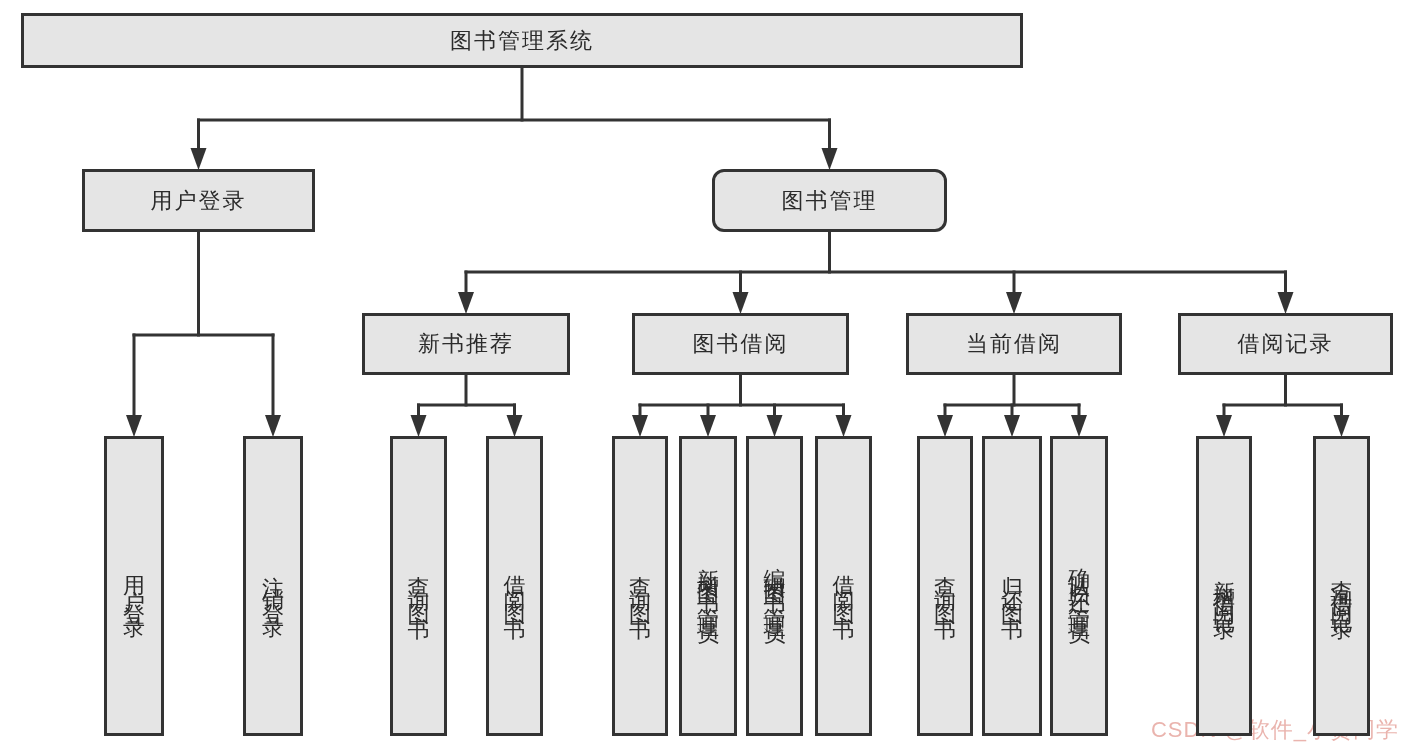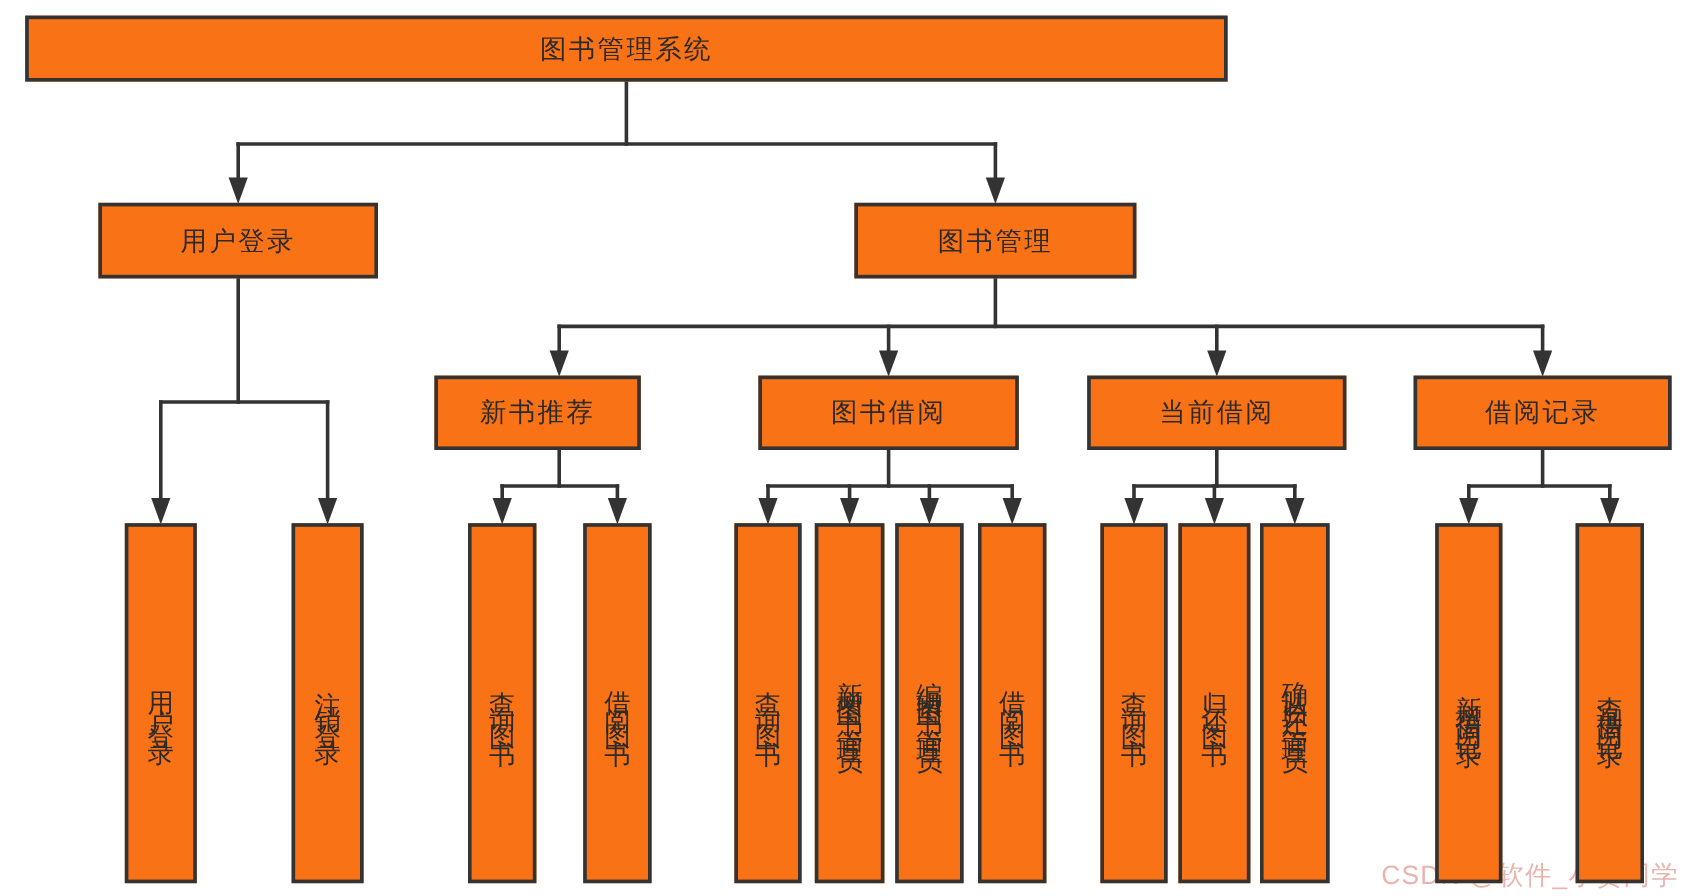--- a/index.html
+++ b/index.html
@@ -8,21 +8,21 @@
     width:1405px;height:747px;
     background:#ffffff;
     overflow:hidden;
     font-family:"Liberation Sans","DejaVu Sans",sans-serif;
   }
   #connectors{position:absolute;left:0;top:0;width:1405px;height:747px;}
   .node{
     position:absolute;
     box-sizing:border-box;
     border:3px solid #be185d;
-    background:#f97316;
+    background:#e5e5e5;
     display:flex;
     align-items:center;
     justify-content:center;
     color:#2b2b2b;
   }
   .node.h span{
     font-size:22px;
     letter-spacing:2px;
     white-space:nowrap;
   }
@@ -99,24 +99,24 @@
       <line x1="1341.5" y1="405" x2="1341.5" y2="416" stroke="#333333" stroke-width="3" stroke-linecap="square"></line>
       <polygon points="1333.5,415 1349.5,415 1341.5,437" fill="#333333"></polygon>
     </svg>
   <div id="watermark" style="color: rgb(234, 180, 174);">CSDN @软件_小贺同学</div>
 <div class="node h" style="left: 21px; top: 13px; width: 1002px; height: 55px; border-color: rgb(51, 51, 51);">
       <span>图书管理系统</span>
     </div>
     <div class="node h" style="left: 82px; top: 169px; width: 233px; height: 63px; border-color: rgb(51, 51, 51);">
       <span>用户登录</span>
     </div>
-    <div class="node h" style="left: 712px; top: 169px; width: 235px; height: 63px; border-color: rgb(51, 51, 51);">
+    <div class="node h" style="left: 712px; top: 169px; width: 235px; height: 63px; border-color: rgb(51, 51, 51); border-radius: 12px;">
       <span>图书管理</span>
     </div>
-    <div class="node h" style="left: 362px; top: 313px; width: 172px; height: 62px; border-color: rgb(51, 51, 51);">
+    <div class="node h" style="left: 362px; top: 313px; width: 208px; height: 62px; border-color: rgb(51, 51, 51);">
       <span>新书推荐</span>
     </div>
     <div class="node h" style="left: 906px; top: 313px; width: 216px; height: 62px; border-color: rgb(51, 51, 51);">
       <span>当前借阅</span>
     </div>
     <div class="node h" style="left: 632px; top: 313px; width: 217px; height: 62px; border-color: rgb(51, 51, 51);">
       <span>图书借阅</span>
     </div>
     <div class="node h" style="left: 1178px; top: 313px; width: 215px; height: 62px; border-color: rgb(51, 51, 51);">
       <span>借阅记录</span>

